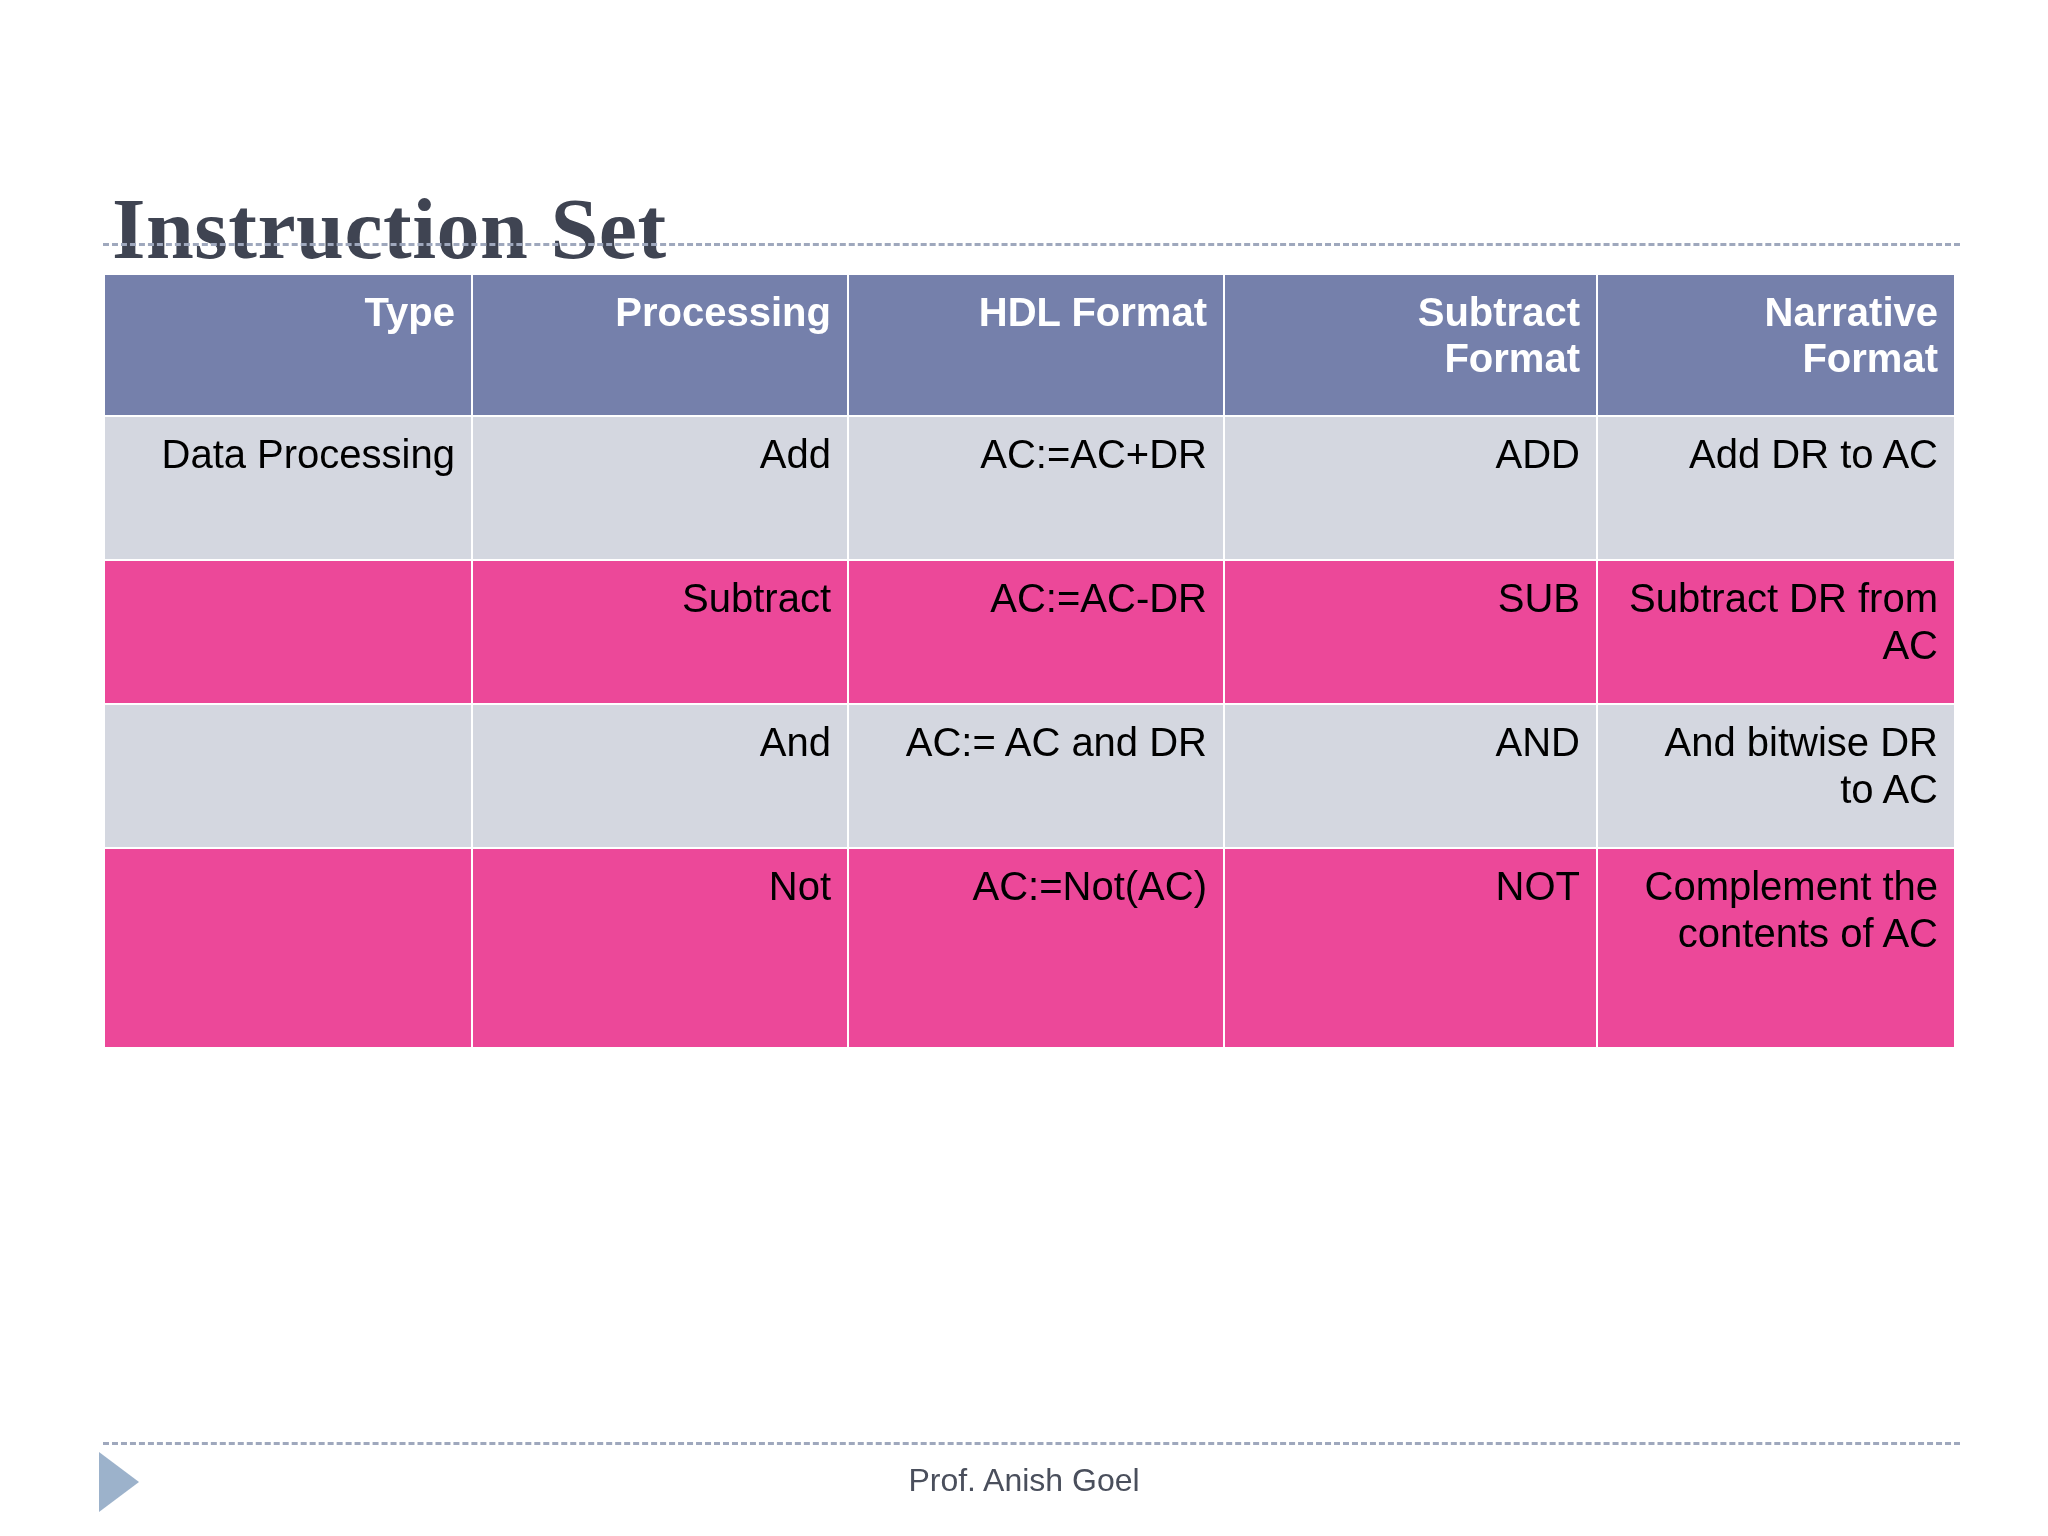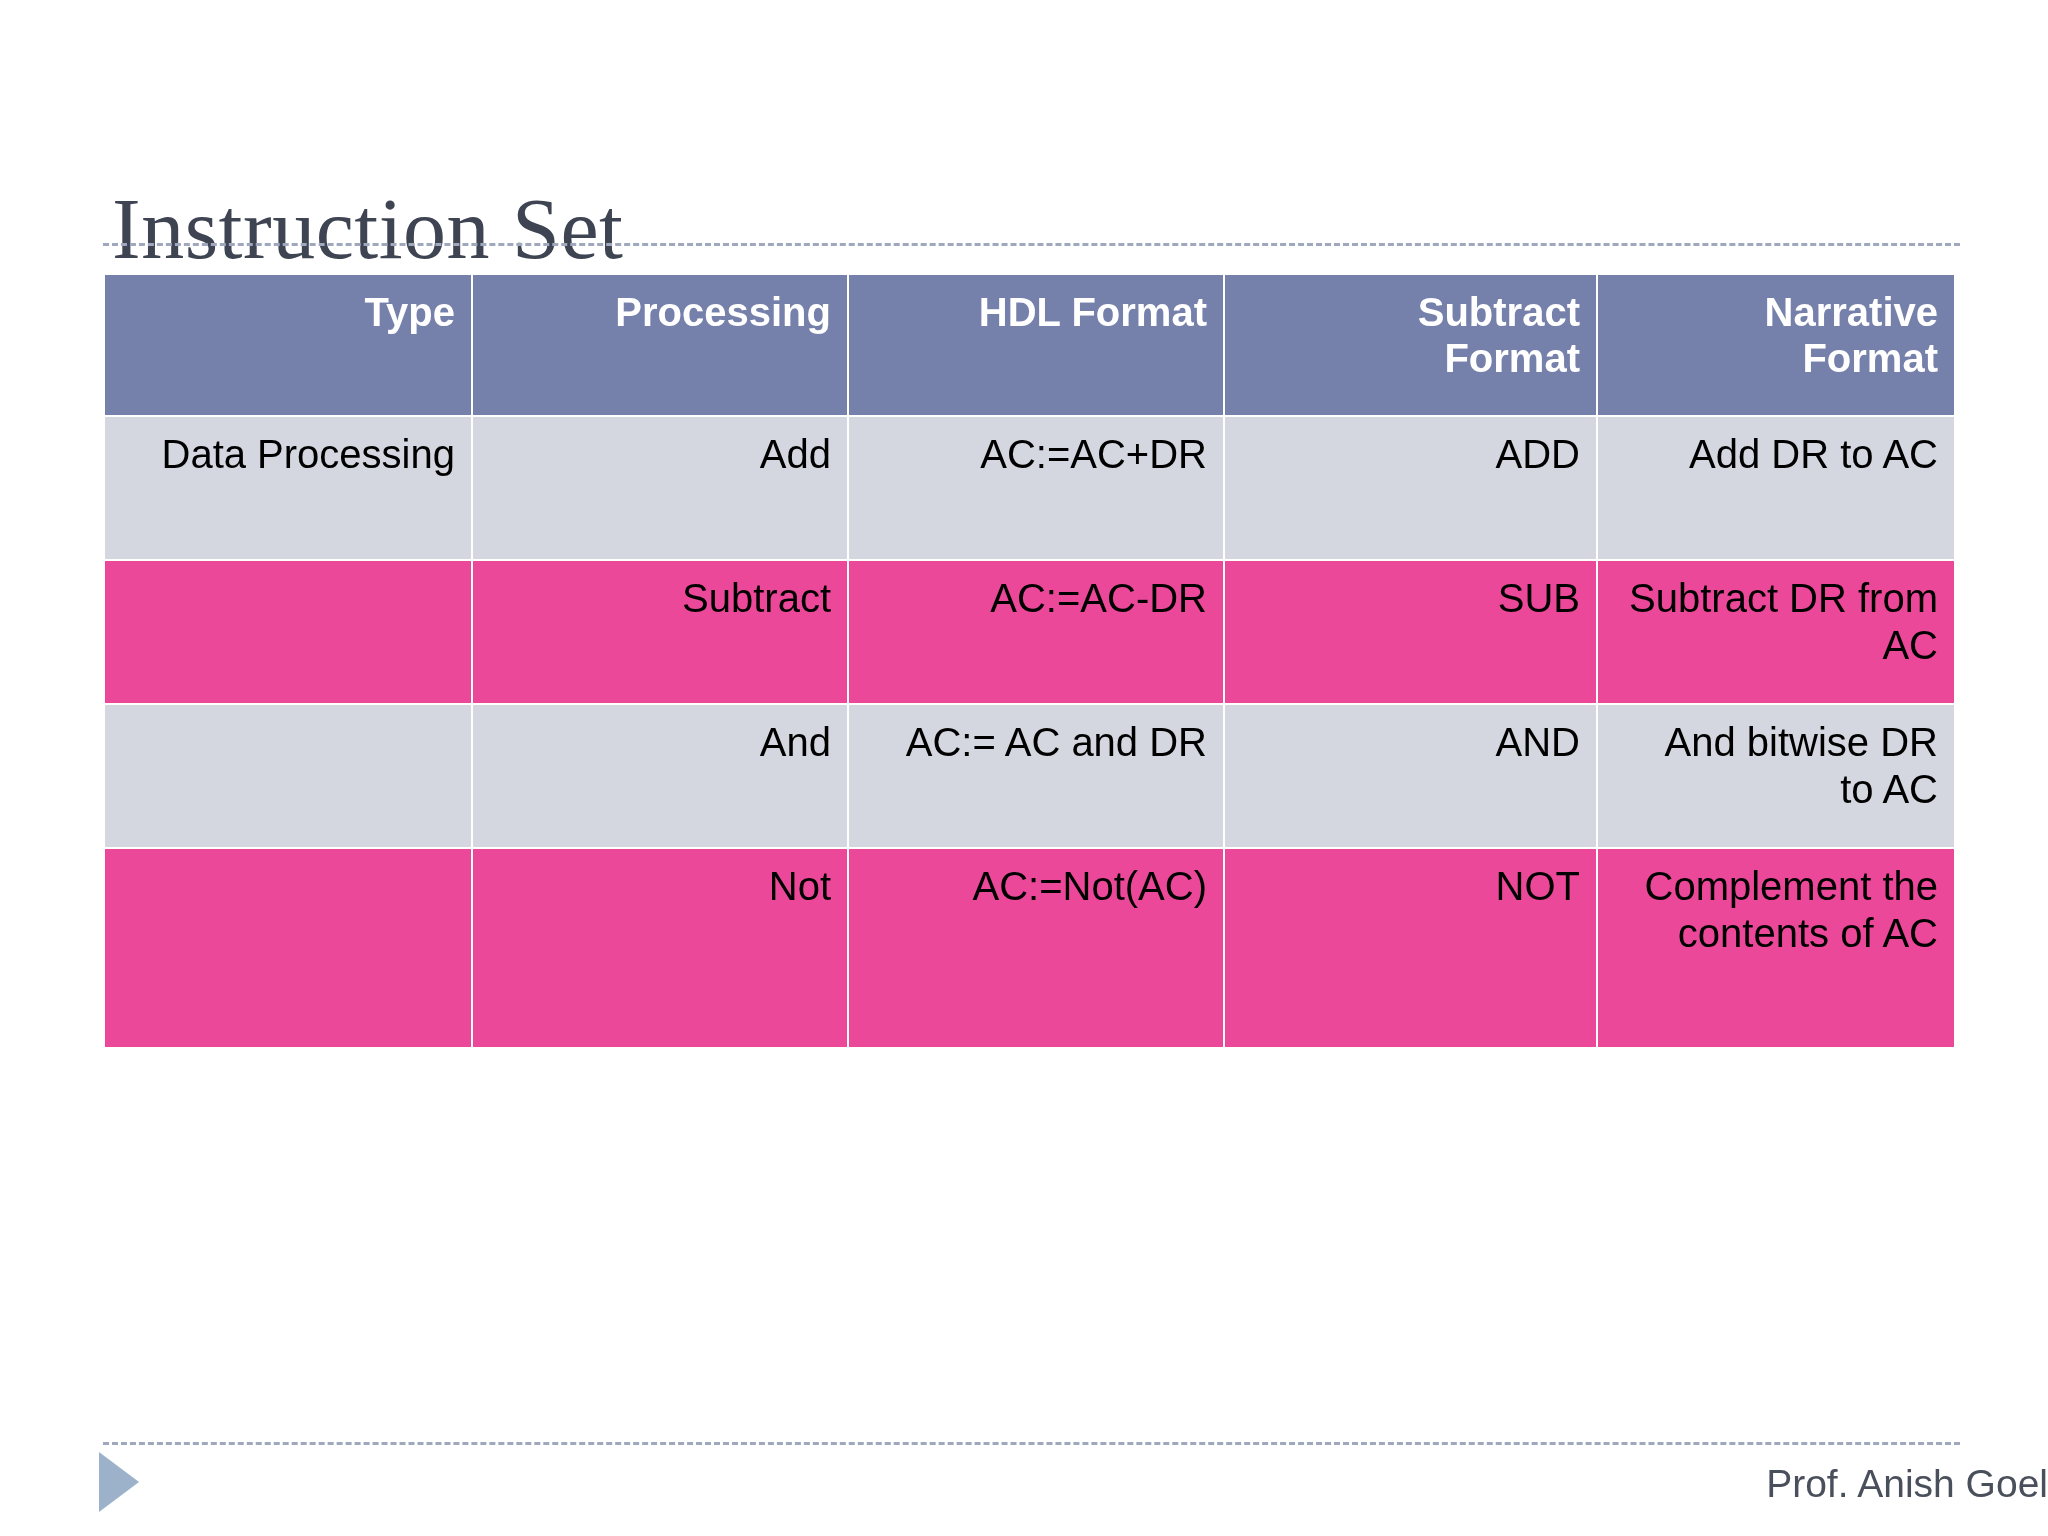--- a/index.html
+++ b/index.html
@@ -24,21 +24,21 @@
   }
 
   
   .slide-title {
     position: absolute;
     left: 112px;
     top: 128px;
     font-family: "Liberation Serif", "DejaVu Serif", serif;
     font-size: 86px;
     line-height: 1.0;
-    font-weight: normal;
+    font-weight: bold;
     color: #3f4452;
     letter-spacing: 0.5px;
     white-space: nowrap;
   }
 
   
   .rule-top {
     position: absolute;
     left: 103px;
     top: 243px;
@@ -64,23 +64,23 @@
     height: 0;
     border-top: 30px solid transparent;
     border-bottom: 30px solid transparent;
     border-left: 40px solid #9cb2cb;
   }
   .footer-text {
     position: absolute;
     left: 0;
     right: 0;
     top: 1462px;
-    text-align: right;
+    text-align: center;
     font-family: "Liberation Sans", sans-serif;
-    font-size: 39px;
+    font-size: 32px;
     color: #4a4f5c;
   }
 
   
   .instr-table {
     position: absolute;
     left: 103px;
     top: 273px;
     width: 1841px;
     border-collapse: separate;

